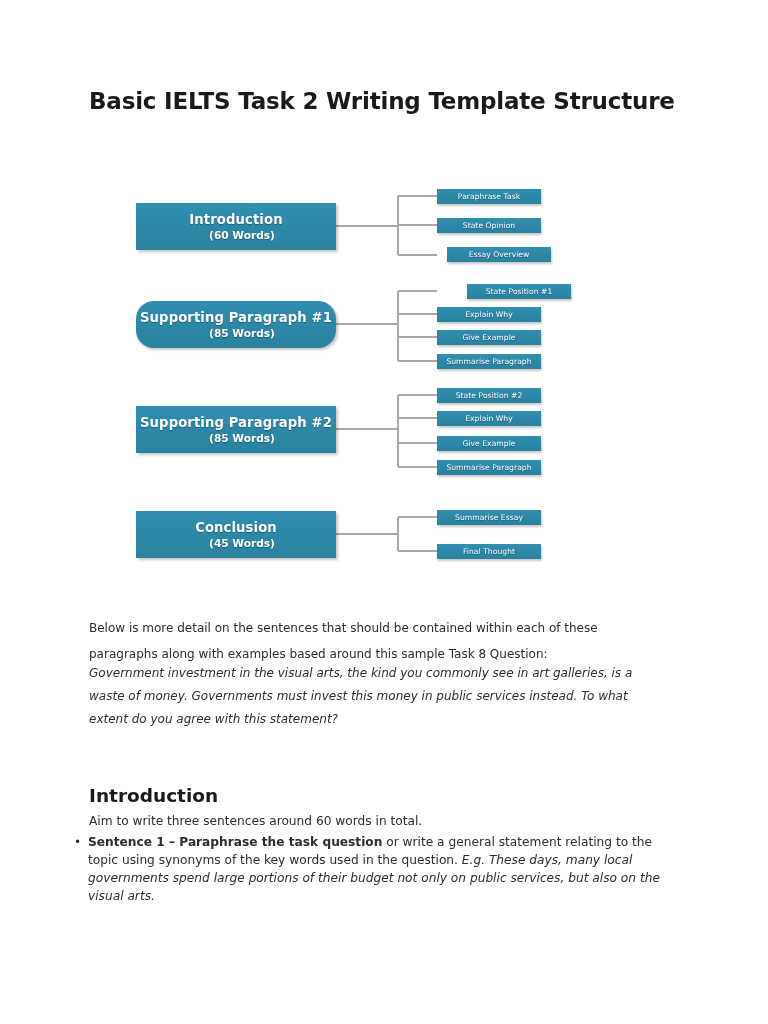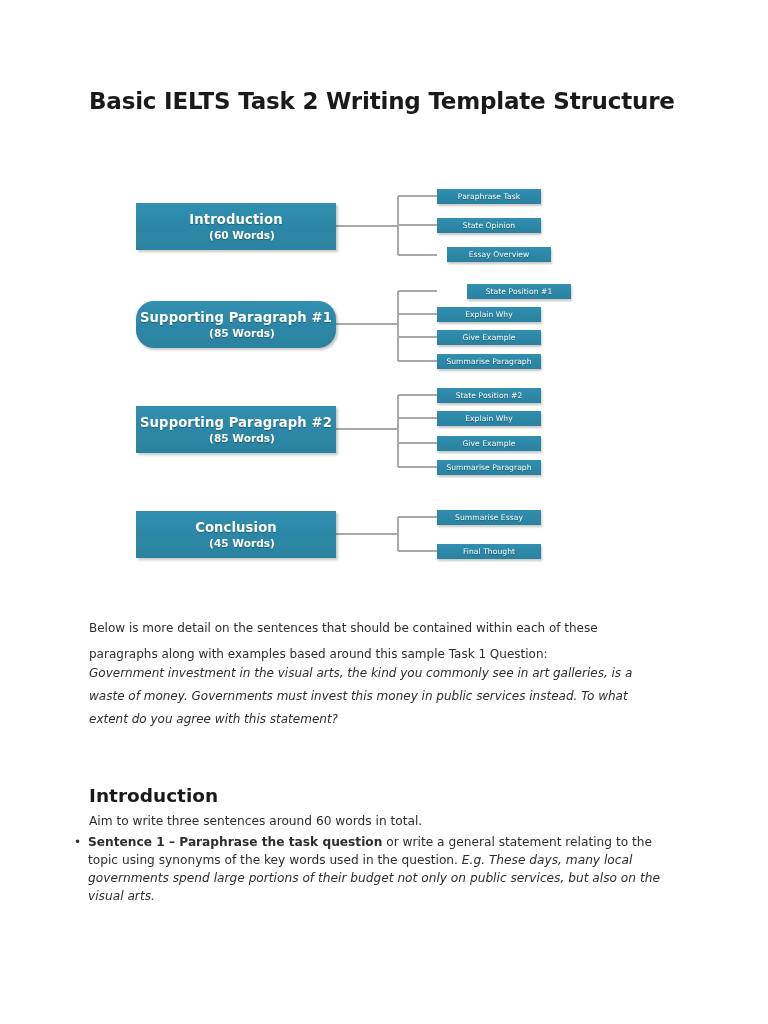--- a/index.html
+++ b/index.html
@@ -220,21 +220,21 @@
     <div class="node node-main" style="left:136px; top:511px;">
       <span class="t1">Conclusion</span>
       <span class="t2">(45 Words)</span>
     </div>
     <div class="node node-sub" style="left:437px; top:510px;">Summarise Essay</div>
     <div class="node node-sub" style="left:437px; top:544px;">Final Thought</div>
 
   </div>
 
   <div class="body-para" style="top:615px;">Below is more detail on the sentences that should be contained within each of these</div>
-  <div class="body-para" style="top:641px;">paragraphs along with examples based around this sample Task 1 Question:</div>
+  <div class="body-para" style="top:641px;">paragraphs along with examples based around this sample Task 8 Question:</div>
   <div class="body-para italic" style="top:660px;">Government investment in the visual arts, the kind you commonly see in art galleries, is a</div>
   <div class="body-para italic" style="top:683px;">waste of money. Governments must invest this money in public services instead. To what</div>
   <div class="body-para italic" style="top:706px;">extent do you agree with this statement?</div>
 
   <div class="section-head" style="top:785px;">Introduction</div>
   <div class="lead-line" style="top:813px;">Aim to write three sentences around 60 words in total.</div>
 
   <div class="bullet-row" style="top:833px;">
     <span class="bullet-dot">•</span>
     <span class="bullet-text"><b>Sentence 1 – Paraphrase the task question</b><span> or write a general statement relating to the topic using synonyms of the key words used in the question. </span><i>E.g. These days, many local governments spend large portions of their budget not only on public services, but also on the visual arts.</i></span>

